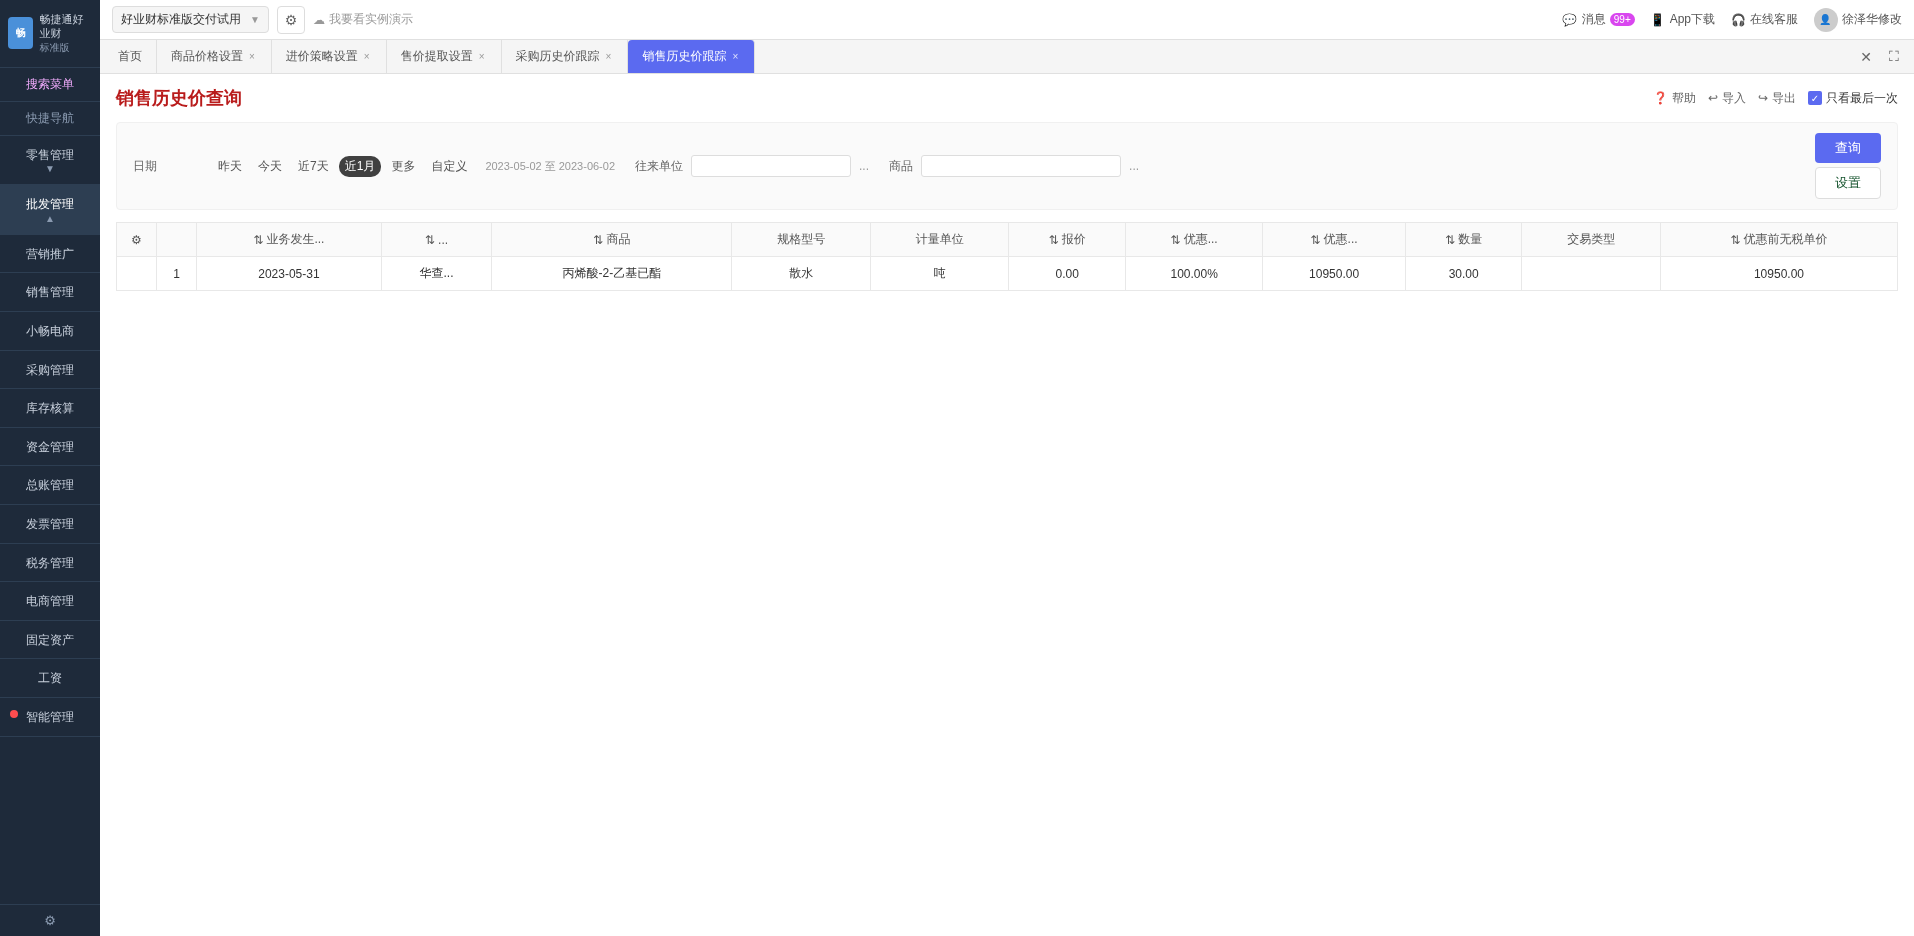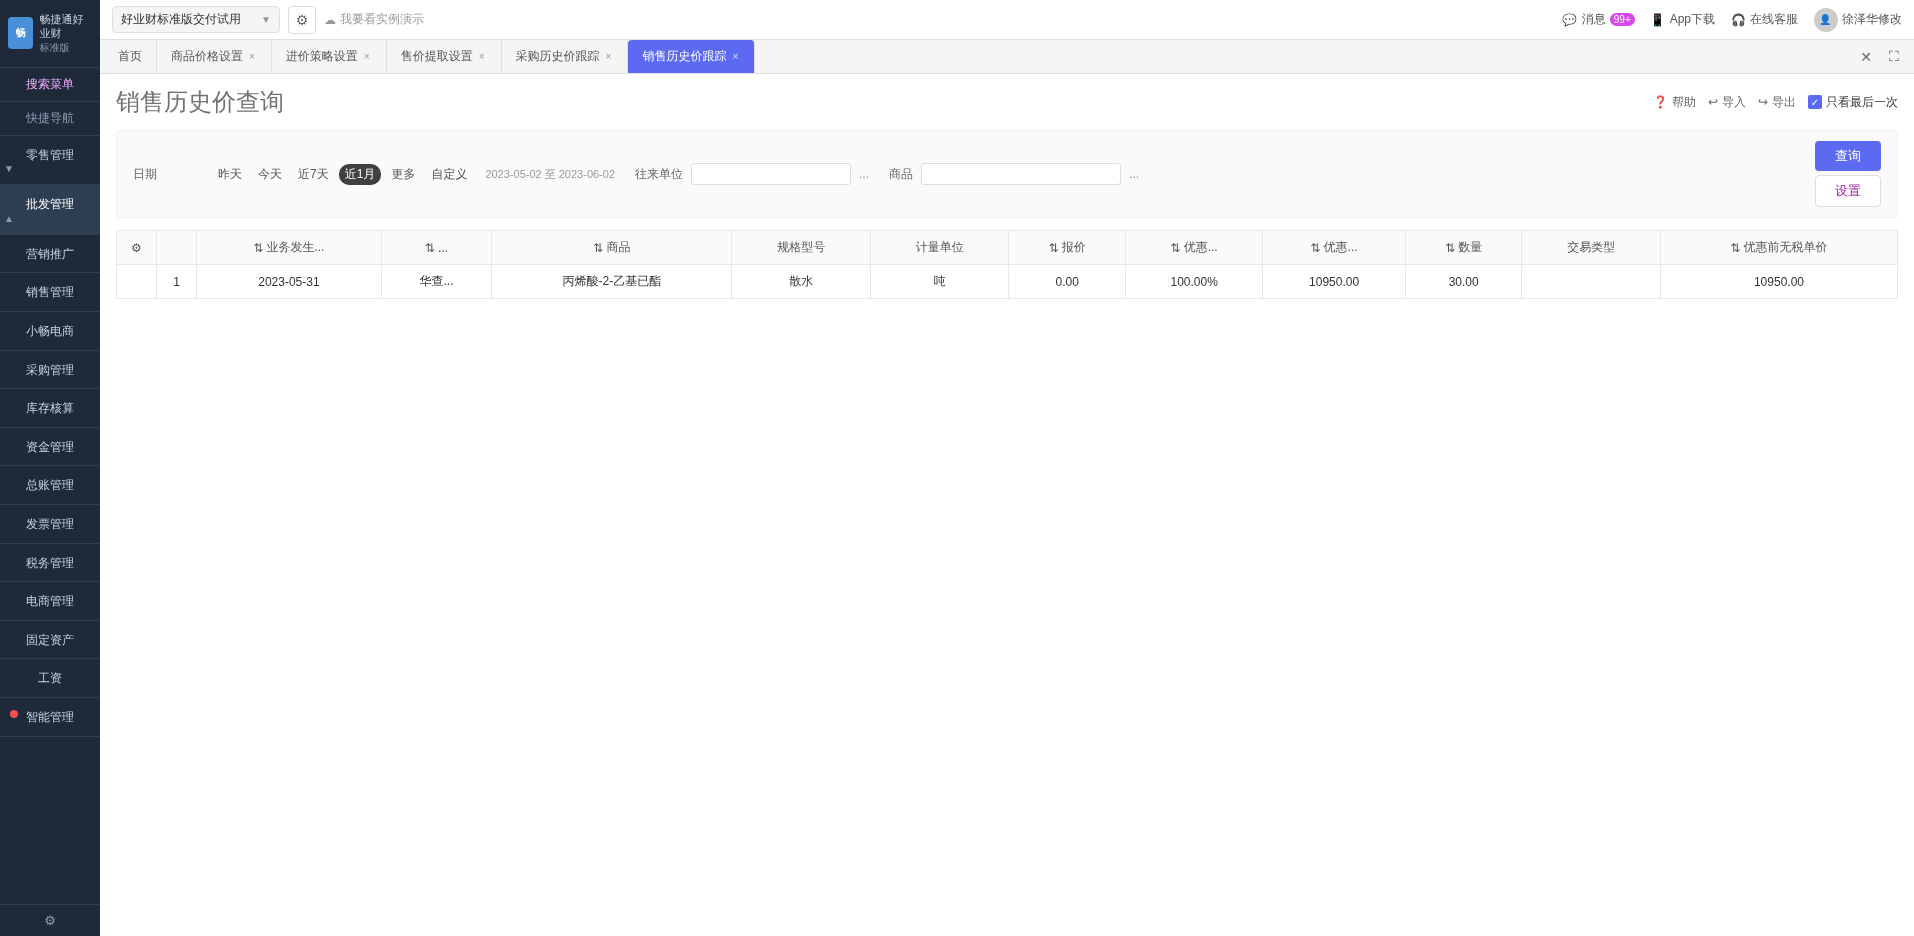--- a/index.html
+++ b/index.html
@@ -48,20 +48,21 @@
       text-align: center;
       font-size: 12px;
       color: #8a9ab0;
       padding: 8px 0;
       cursor: pointer;
     }
 
     .sidebar-item {
       display: flex;
       flex-direction: column;
+      align-items: center;
       padding: 10px 4px;
       cursor: pointer;
       font-size: 12px;
       color: #c8d0dc;
       border-bottom: 1px solid #2d3e52;
       position: relative;
     }
     .sidebar-item.active { background: #2d3e52; color: #fff; }
     .sidebar-item-label { margin-top: 2px; text-align: center; line-height: 1.3; }
     .sidebar-item-arrow { font-size: 10px; color: #8a9ab0; }
@@ -96,21 +97,21 @@
     }
     .top-bar-left {
       display: flex;
       align-items: center;
       gap: 8px;
       flex: 1;
     }
     .workspace-selector {
       display: flex;
       align-items: center;
-      gap: 20px;
+      gap: 9px;
       background: #f5f5f5;
       border: 1px solid #ddd;
       border-radius: 4px;
       padding: 4px 8px;
       cursor: pointer;
       font-size: 12px;
       color: #333;
     }
     .workspace-selector .arrow { color: #999; font-size: 10px; }
     .settings-btn {
@@ -204,23 +205,23 @@
       margin: 0;
     }
 
     .page-header {
       display: flex;
       align-items: center;
       justify-content: space-between;
       margin-bottom: 12px;
     }
     .page-title {
-      font-size: 24px;
-      font-weight: normal;
-      color: #737373;
+      font-size: 18px;
+      font-weight: bold;
+      color: #b91c1c;
     }
     .page-actions {
       display: flex;
       align-items: center;
       gap: 12px;
     }
     .action-btn {
       display: flex; align-items: center; gap: 4px;
       color: #666; font-size: 12px; cursor: pointer;
     }
@@ -293,21 +294,21 @@
       background: #5b6af0;
       color: white;
       border: none;
       border-radius: 4px;
       padding: 6px 20px;
       font-size: 13px;
       cursor: pointer;
     }
     .btn-settings {
       background: #fff;
-      color: #a21caf;
+      color: #14532d;
       border: 1px solid #ddd;
       border-radius: 4px;
       padding: 6px 16px;
       font-size: 13px;
       cursor: pointer;
     }
 
     .filter-right {
       margin-left: auto;
       display: flex;

